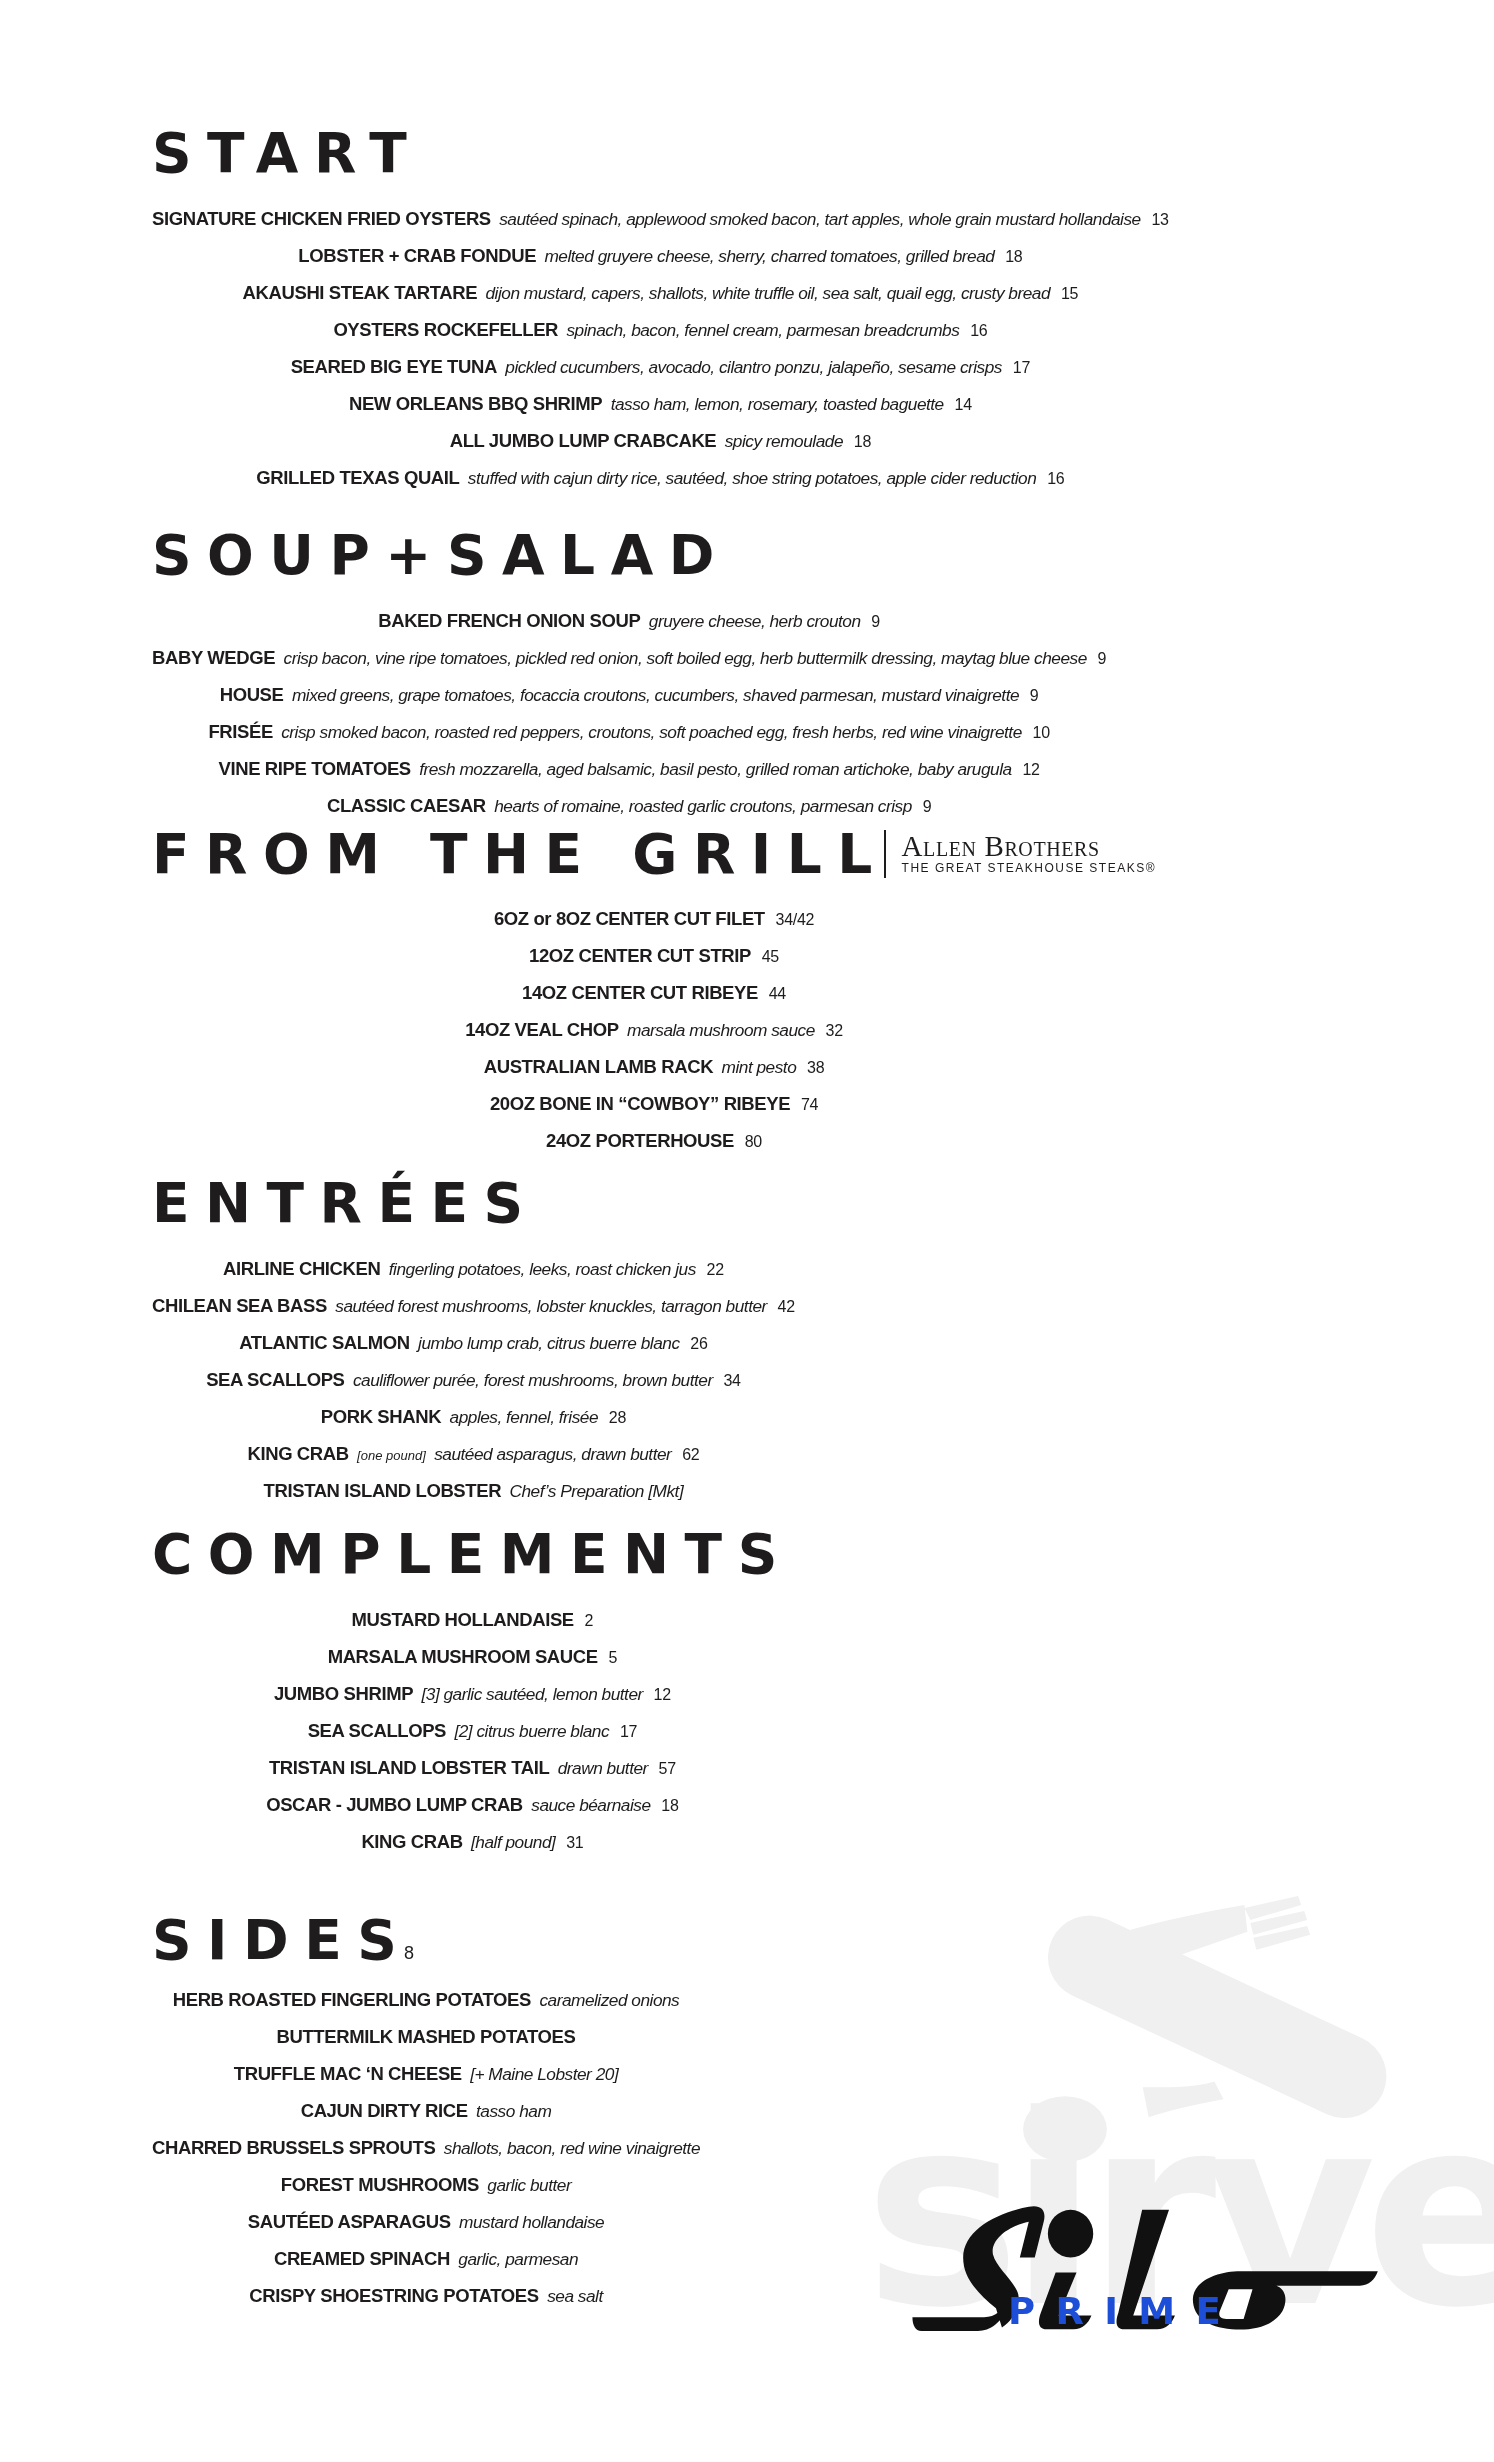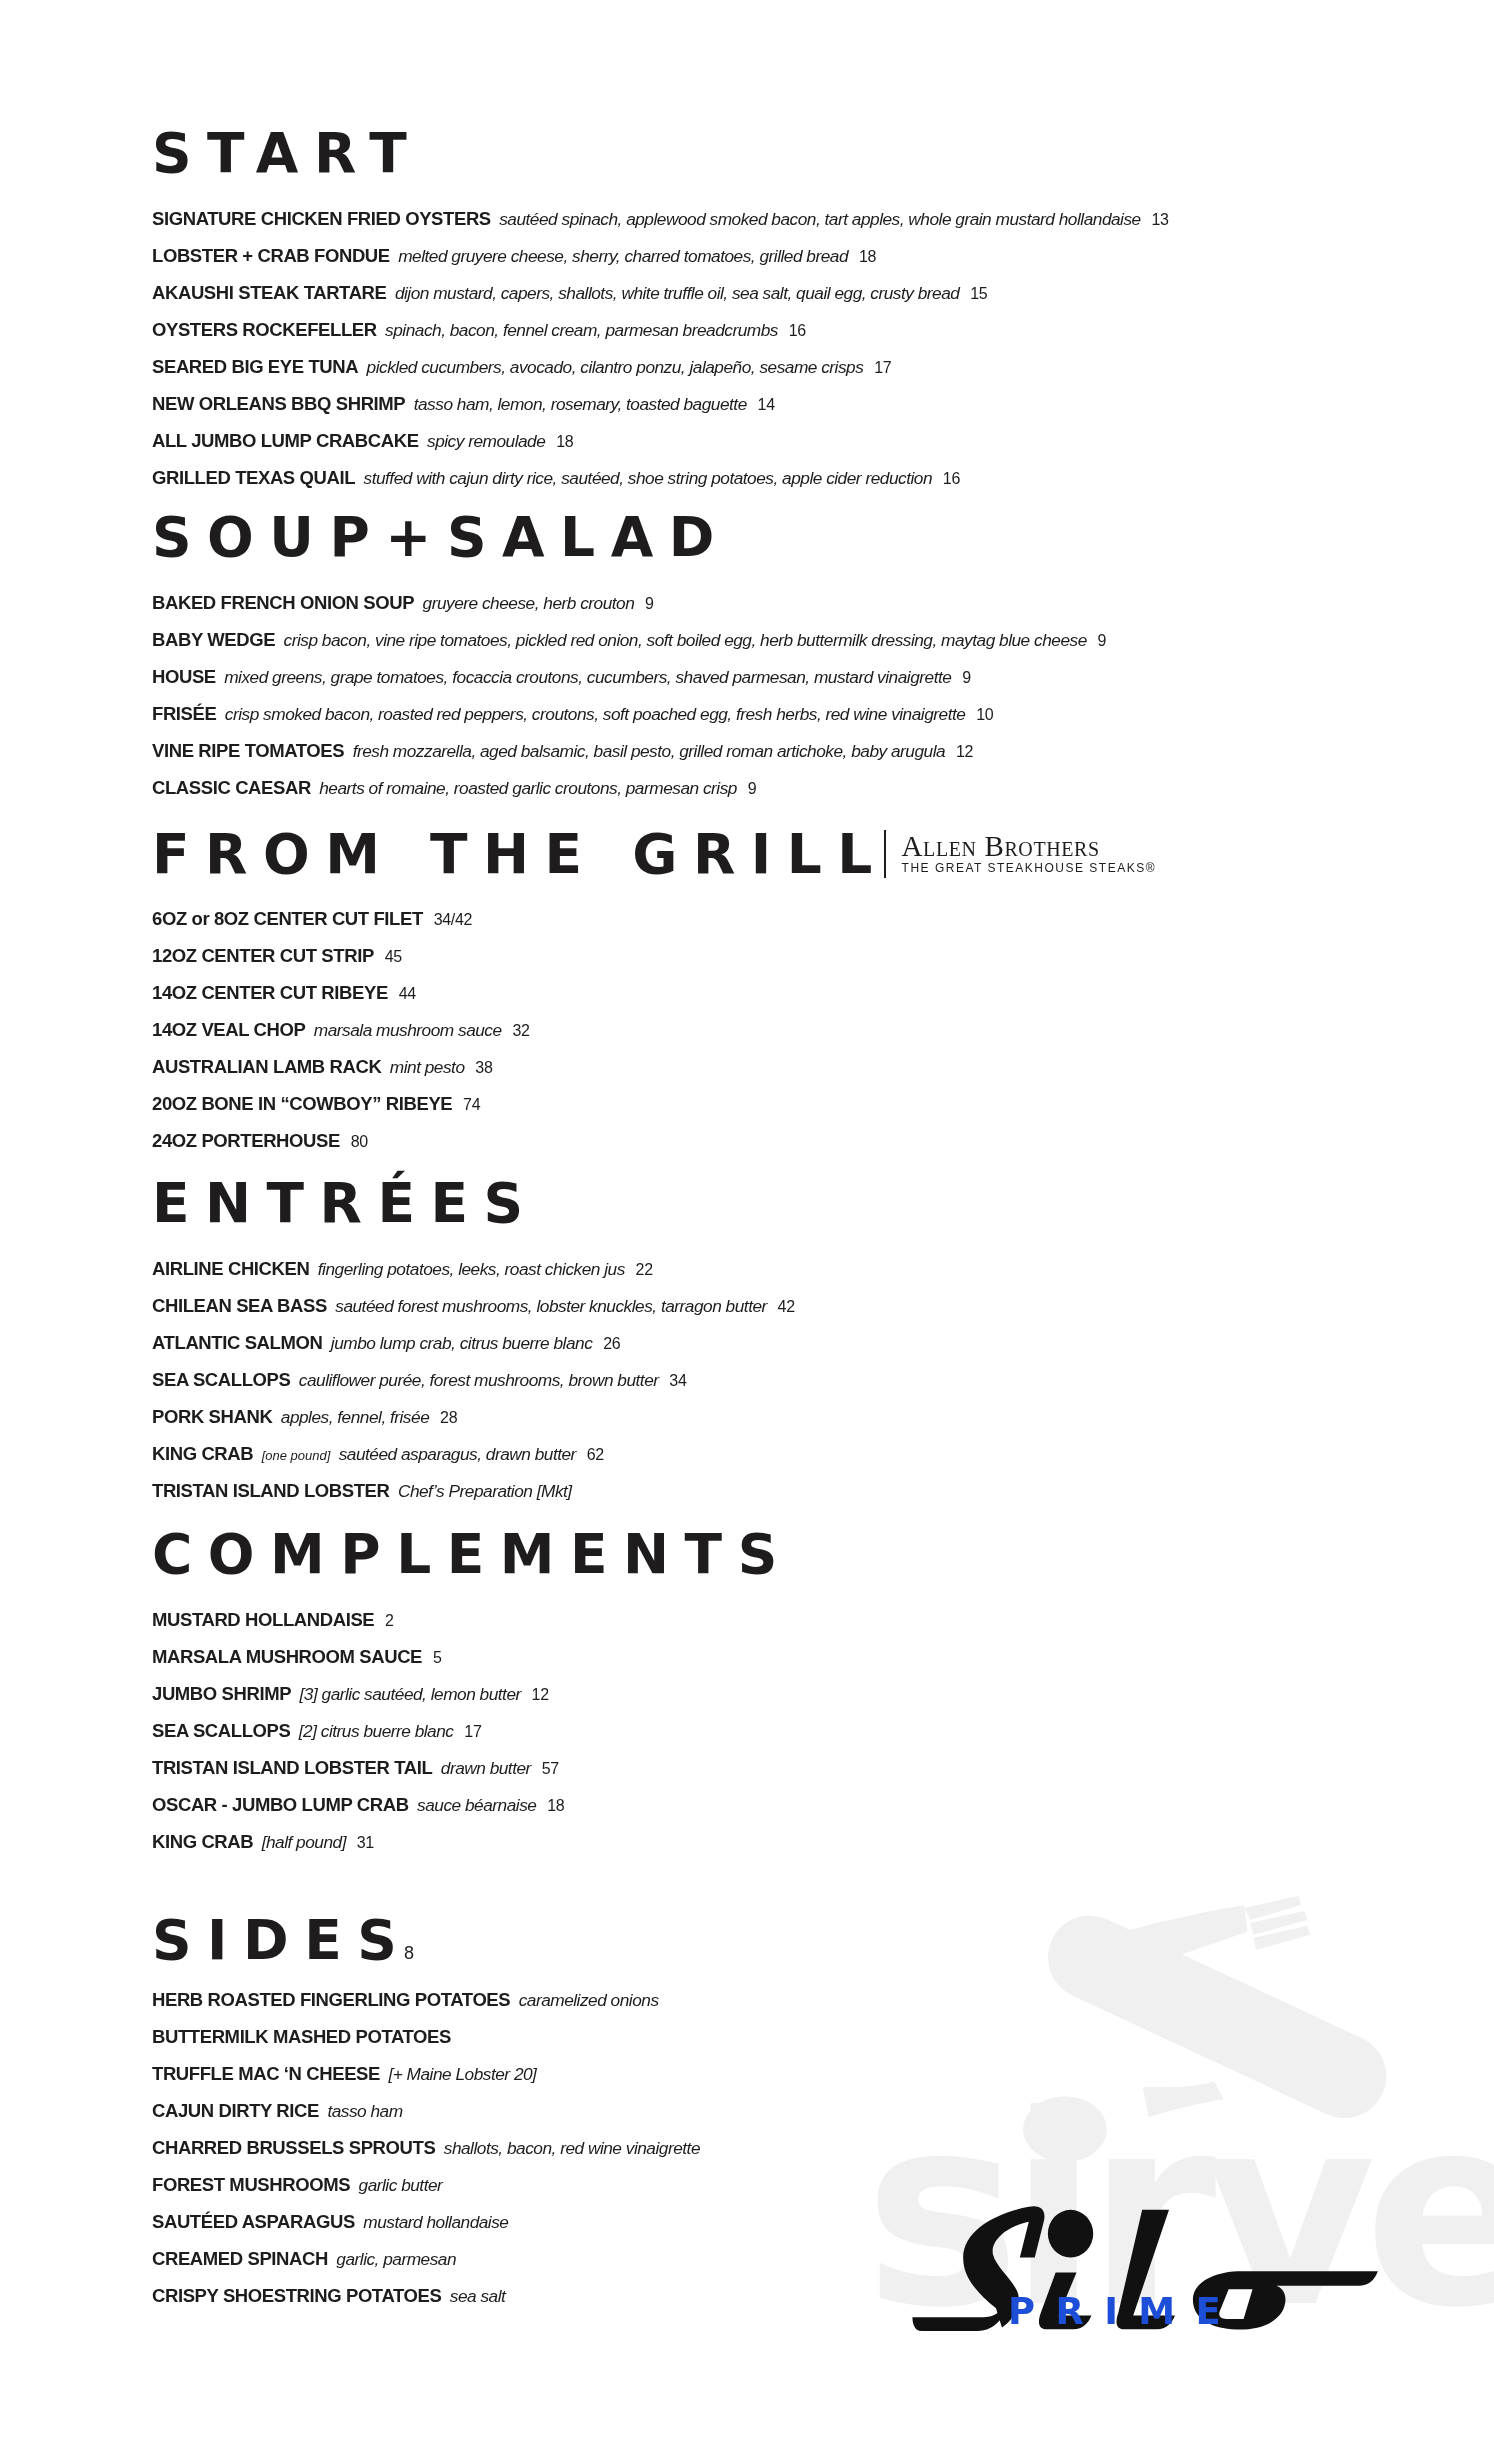--- a/index.html
+++ b/index.html
@@ -17,21 +17,21 @@
     font-family: "DejaVu Sans", sans-serif; font-weight: bold; font-size: 55px;
     letter-spacing: 15.5px; line-height: 60px; margin: 0; color: #1e1c1d;
   }
   .heading-row { display: flex; align-items: center; }
   .sides-note { font-size: 18px; font-weight: normal; letter-spacing: 0; margin-left: -8.4px; position: relative; top: 13px; }
   .brand-divider { width: 1.8px; height: 48px; background: #1e1c1d; margin: 0 15.5px 0 -3.6px; }
   .brand { display: flex; flex-direction: column; }
   .brand-name { font-family: "Liberation Serif", serif; font-size: 29px; line-height: 30px; font-variant: small-caps; letter-spacing: 0.6px; }
   .brand-tag { font-family: "Liberation Sans", sans-serif; font-size: 12px; letter-spacing: 1.5px; line-height: 15.5px; }
   .items { list-style: none; margin: 0; padding: 0; }
-  .item { height: 37px; line-height: 37px; white-space: nowrap; font-size: 19px; }
+  .item { height: 37px; line-height: 37px; white-space: nowrap; font-size: 19px; text-align: center; }
   .name {
     font-family: "Liberation Sans", sans-serif; font-weight: bold; font-size: 18.5px;
     letter-spacing: -0.4px; color: #1e1c1d;
   }
   .desc { font-family: "Liberation Sans", sans-serif; font-style: italic; font-size: 17.3px; letter-spacing: -0.5px; margin-left: 8.4px; }
   .note { font-style: italic; font-size: 13px; margin-left: 8.4px; }
   .price { font-family: "Liberation Sans", sans-serif; font-size: 16px; margin-left: 10.8px; letter-spacing: -0.3px; }
   .logo { position: absolute; left: 912px; top: 2183px; width: 514px; height: 179px; }
   .logo-prime {
     position: absolute; left: 1008px; top: 2290px; font-family: "DejaVu Sans", sans-serif;
@@ -61,21 +61,21 @@
     <li class="item"><span class="name">LOBSTER + CRAB FONDUE</span><span class="desc">melted gruyere cheese, sherry, charred tomatoes, grilled bread</span><span class="price">18</span></li>
     <li class="item"><span class="name">AKAUSHI STEAK TARTARE</span><span class="desc">dijon mustard, capers, shallots, white truffle oil, sea salt, quail egg, crusty bread</span><span class="price">15</span></li>
     <li class="item"><span class="name">OYSTERS ROCKEFELLER</span><span class="desc">spinach, bacon, fennel cream, parmesan breadcrumbs</span><span class="price">16</span></li>
     <li class="item"><span class="name">SEARED BIG EYE TUNA</span><span class="desc">pickled cucumbers, avocado, cilantro ponzu, jalapeño, sesame crisps</span><span class="price">17</span></li>
     <li class="item"><span class="name">NEW ORLEANS BBQ SHRIMP</span><span class="desc">tasso ham, lemon, rosemary, toasted baguette</span><span class="price">14</span></li>
     <li class="item"><span class="name">ALL JUMBO LUMP CRABCAKE</span><span class="desc">spicy remoulade</span><span class="price">18</span></li>
     <li class="item"><span class="name">GRILLED TEXAS QUAIL</span><span class="desc">stuffed with cajun dirty rice, sautéed, shoe string potatoes, apple cider reduction</span><span class="price">16</span></li>
   </ul>
 </section>
 
-<section class="section" style="top:507px">
+<section class="section" style="top:525px">
   <h2 class="section-heading">SOUP+SALAD</h2>
   <ul class="items" style="margin-top:16.7px">
     <li class="item"><span class="name">BAKED FRENCH ONION SOUP</span><span class="desc">gruyere cheese, herb crouton</span><span class="price">9</span></li>
     <li class="item"><span class="name">BABY WEDGE</span><span class="desc">crisp bacon, vine ripe tomatoes, pickled red onion, soft boiled egg, herb buttermilk dressing, maytag blue cheese</span><span class="price">9</span></li>
     <li class="item"><span class="name">HOUSE</span><span class="desc">mixed greens, grape tomatoes, focaccia croutons, cucumbers, shaved parmesan, mustard vinaigrette</span><span class="price">9</span></li>
     <li class="item"><span class="name">FRISÉE</span><span class="desc">crisp smoked bacon, roasted red peppers, croutons, soft poached egg, fresh herbs, red wine vinaigrette</span><span class="price">10</span></li>
     <li class="item"><span class="name">VINE RIPE TOMATOES</span><span class="desc">fresh mozzarella, aged balsamic, basil pesto, grilled roman artichoke, baby arugula</span><span class="price">12</span></li>
     <li class="item"><span class="name">CLASSIC CAESAR</span><span class="desc">hearts of romaine, roasted garlic croutons, parmesan crisp</span><span class="price">9</span></li>
   </ul>
 </section>

